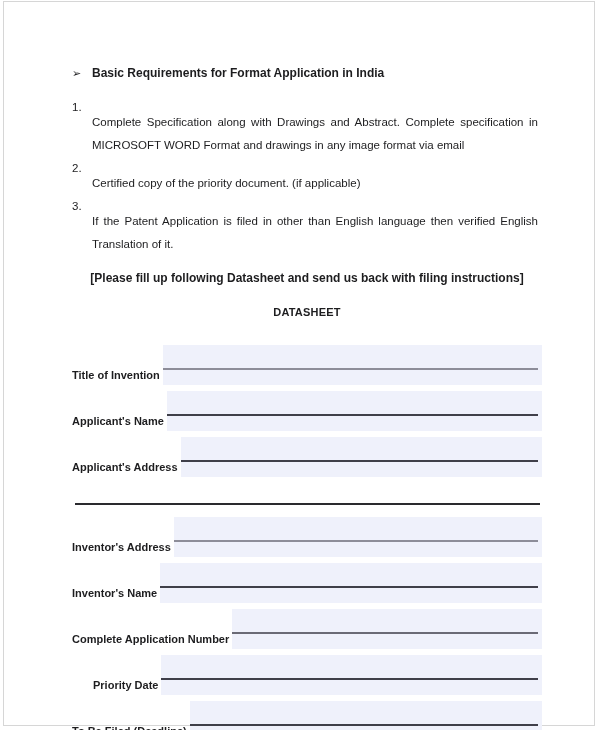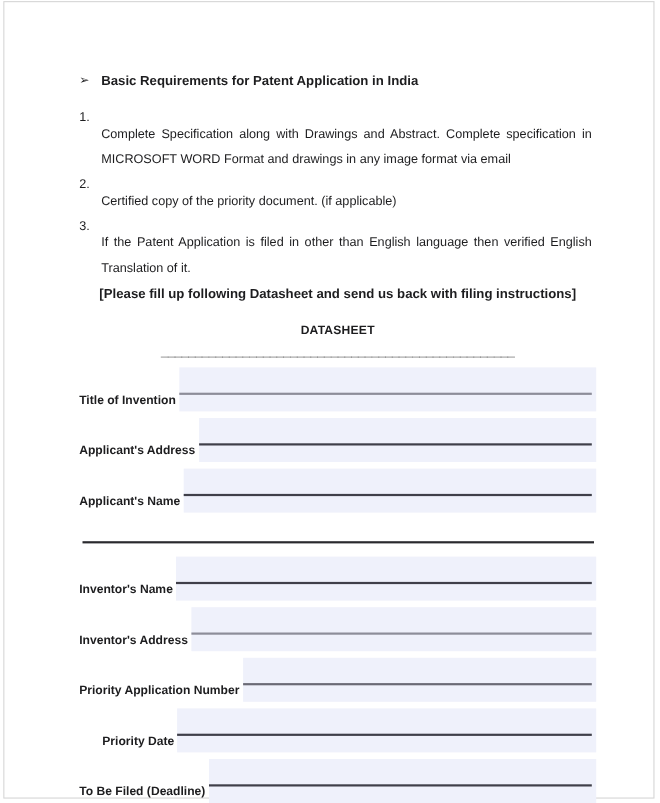--- a/index.html
+++ b/index.html
@@ -15,21 +15,21 @@
   .content{position:absolute;left:72px;top:62px;width:470px;}
 
   .heading{display:flex;font-weight:bold;font-size:12px;line-height:23px;}
   .heading .bullet{width:20px;flex:none;font-size:11px;}
 
   .req-list{margin-top:11px;}
   .req{display:flex;font-size:11.5px;line-height:23px;}
   .req-num{width:20px;flex:none;}
   .req-text{flex:1;text-align:justify;padding-right:4px;margin-top:15px;}
 
-  .instruction{text-align:center;font-weight:bold;font-size:12px;line-height:23px;}
+  .instruction{margin-top:11px;text-align:center;font-weight:bold;font-size:12px;line-height:23px;}
   .ds-title{margin-top:11px;text-align:center;font-weight:bold;font-size:11px;line-height:23px;letter-spacing:.2px;}
   .ds-underline{
     text-align:center;font-size:12px;line-height:12px;color:#3a3a3a;
     letter-spacing:-0.5px;white-space:nowrap;overflow:hidden;
   }
 
   .form{margin-top:9px;}
   .f-row{display:flex;height:40px;margin-bottom:6px;}
   .f-label{
     align-self:flex-end;padding-bottom:3px;padding-right:3px;
@@ -56,21 +56,21 @@
 </head>
 <body>
 
 <div class="page">
   <div class="page-frame"></div>
 
   <div class="content">
 
     <div class="heading">
       <span class="bullet">➢</span>
-      <span>Basic Requirements for Patent Application in India</span>
+      <span>Basic Requirements for Format Application in India</span>
     </div>
 
     <div class="req-list">
       <div class="req">
         <span class="req-num">1.</span>
         <span class="req-text">Complete Specification along with Drawings and Abstract. Complete specification in MICROSOFT WORD  Format  and drawings in any image format via email</span>
       </div>
       <div class="req">
         <span class="req-num">2.</span>
         <span class="req-text">Certified copy of the priority document. (if applicable)</span>
@@ -89,51 +89,51 @@
     <div class="form">
 
       <div class="f-row shade-gray">
         <span class="f-label">Title of Invention</span>
         <div class="f-field">
           <span class="f-value"></span>
         </div>
       </div>
 
       <div class="f-row">
+        <span class="f-label">Applicant's Name</span>
+        <div class="f-field">
+          <span class="f-value"></span>
+        </div>
+      </div>
+
+      <div class="f-row">
         <span class="f-label">Applicant's Address</span>
         <div class="f-field">
           <span class="f-value"></span>
         </div>
       </div>
 
-      <div class="f-row">
-        <span class="f-label">Applicant's Name</span>
+      <div class="divider"></div>
+
+      <div class="f-row shade-gray">
+        <span class="f-label">Inventor's Address</span>
         <div class="f-field">
           <span class="f-value"></span>
         </div>
       </div>
-
-      <div class="divider"></div>
 
       <div class="f-row">
         <span class="f-label">Inventor's Name</span>
         <div class="f-field">
           <span class="f-value"></span>
         </div>
       </div>
 
-      <div class="f-row shade-gray">
-        <span class="f-label">Inventor's Address</span>
-        <div class="f-field">
-          <span class="f-value"></span>
-        </div>
-      </div>
-
       <div class="f-row shade-mid">
-        <span class="f-label">Priority Application Number</span>
+        <span class="f-label">Complete Application Number</span>
         <div class="f-field">
           <span class="f-value"></span>
         </div>
       </div>
 
       <div class="f-row">
         <span class="f-label indent">Priority Date</span>
         <div class="f-field">
           <span class="f-value"></span>
         </div>

